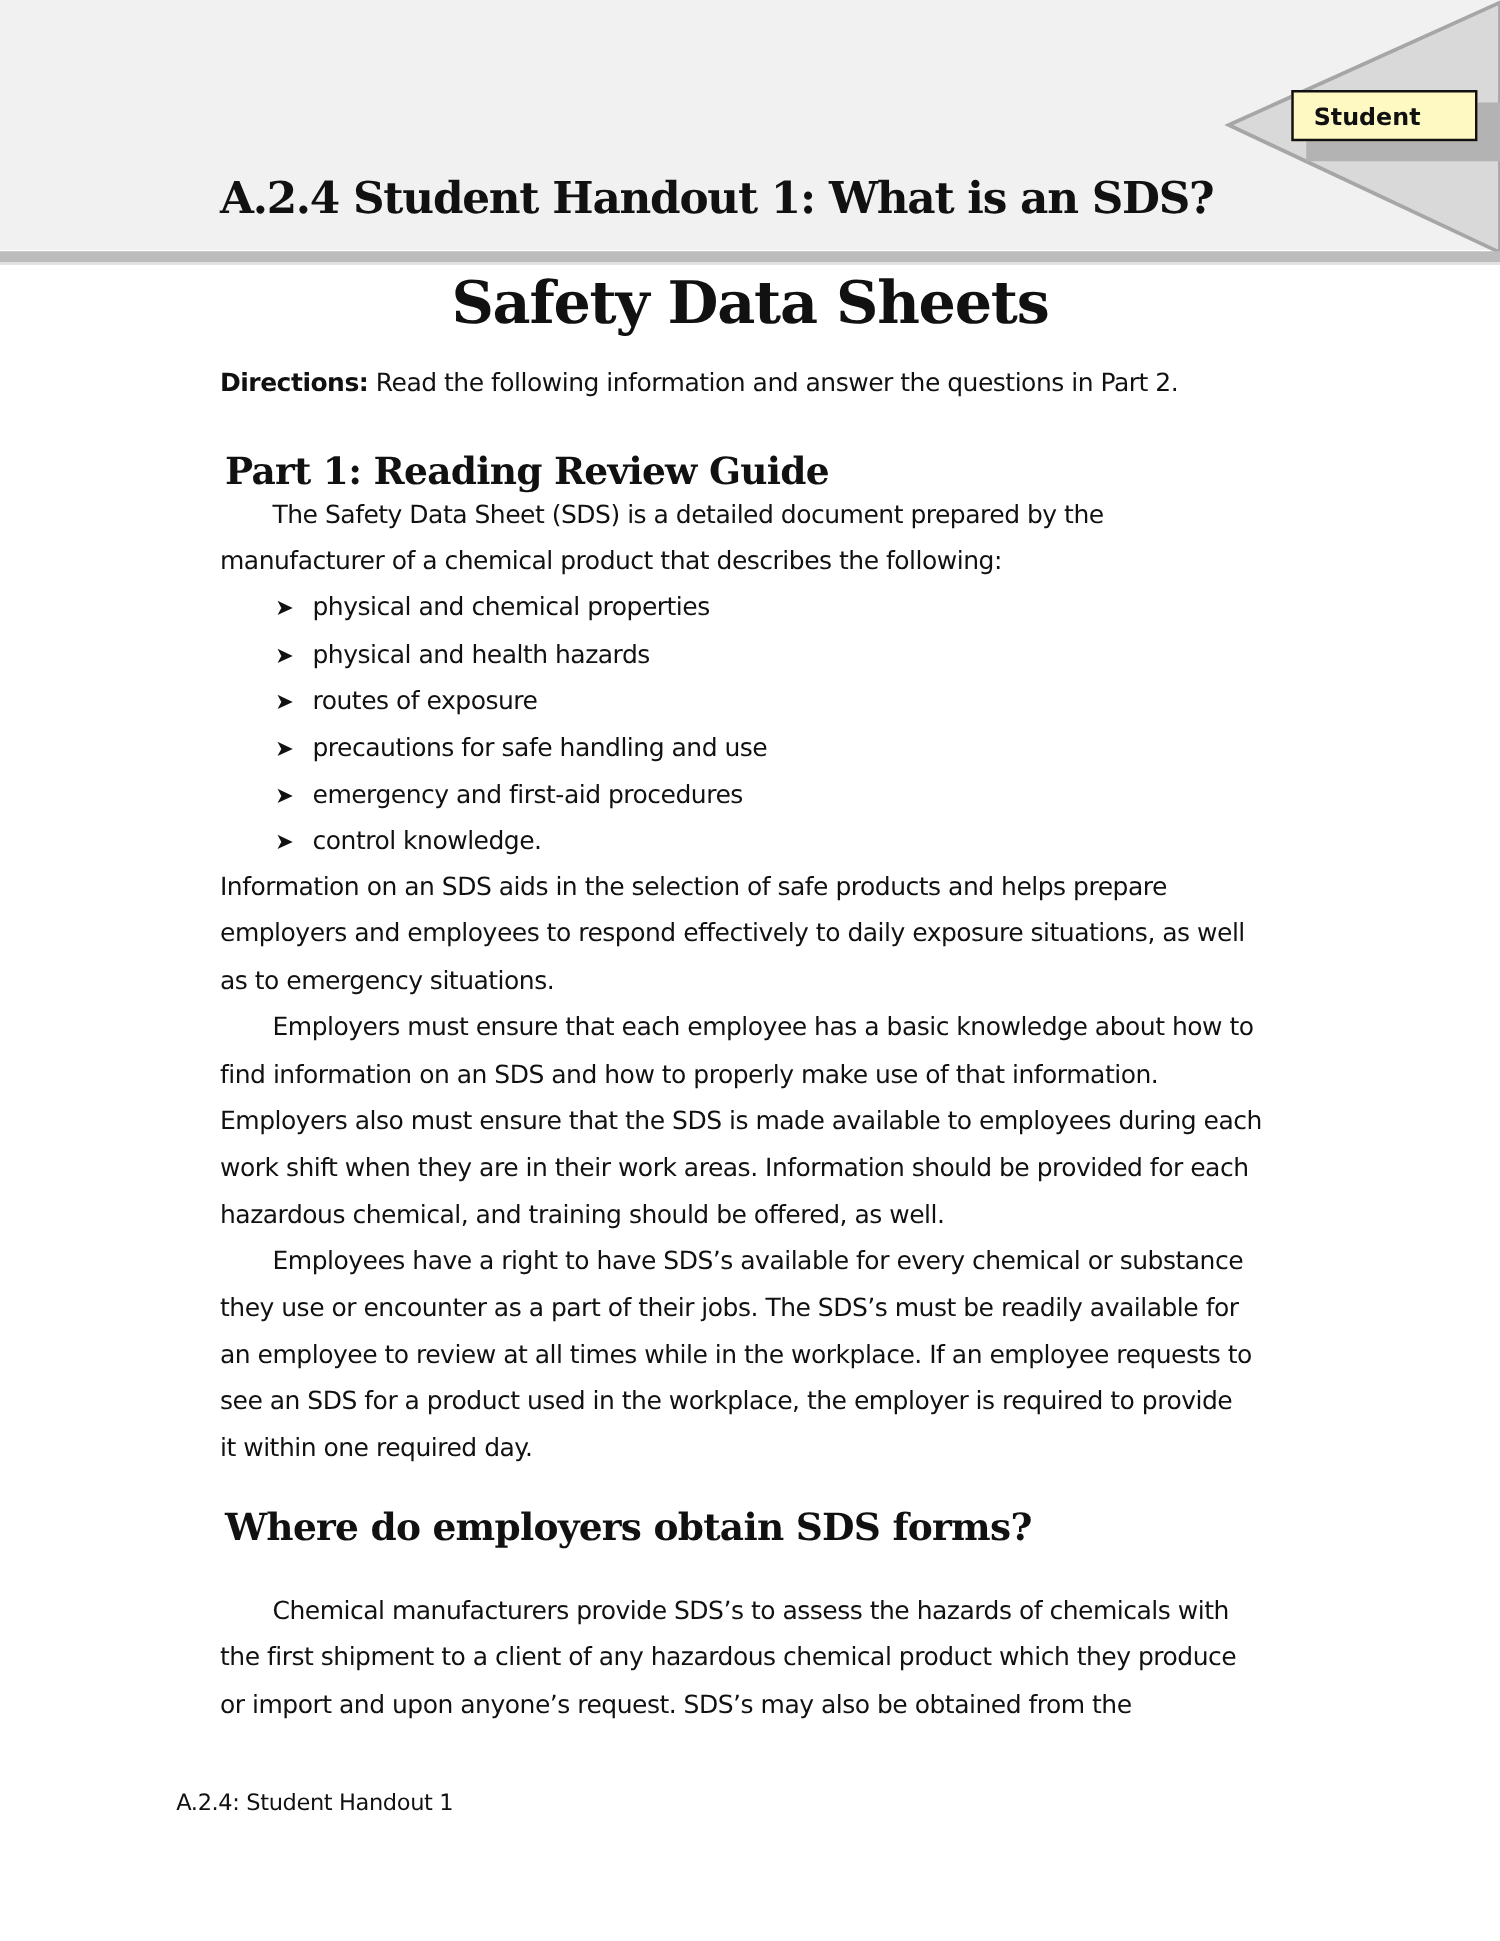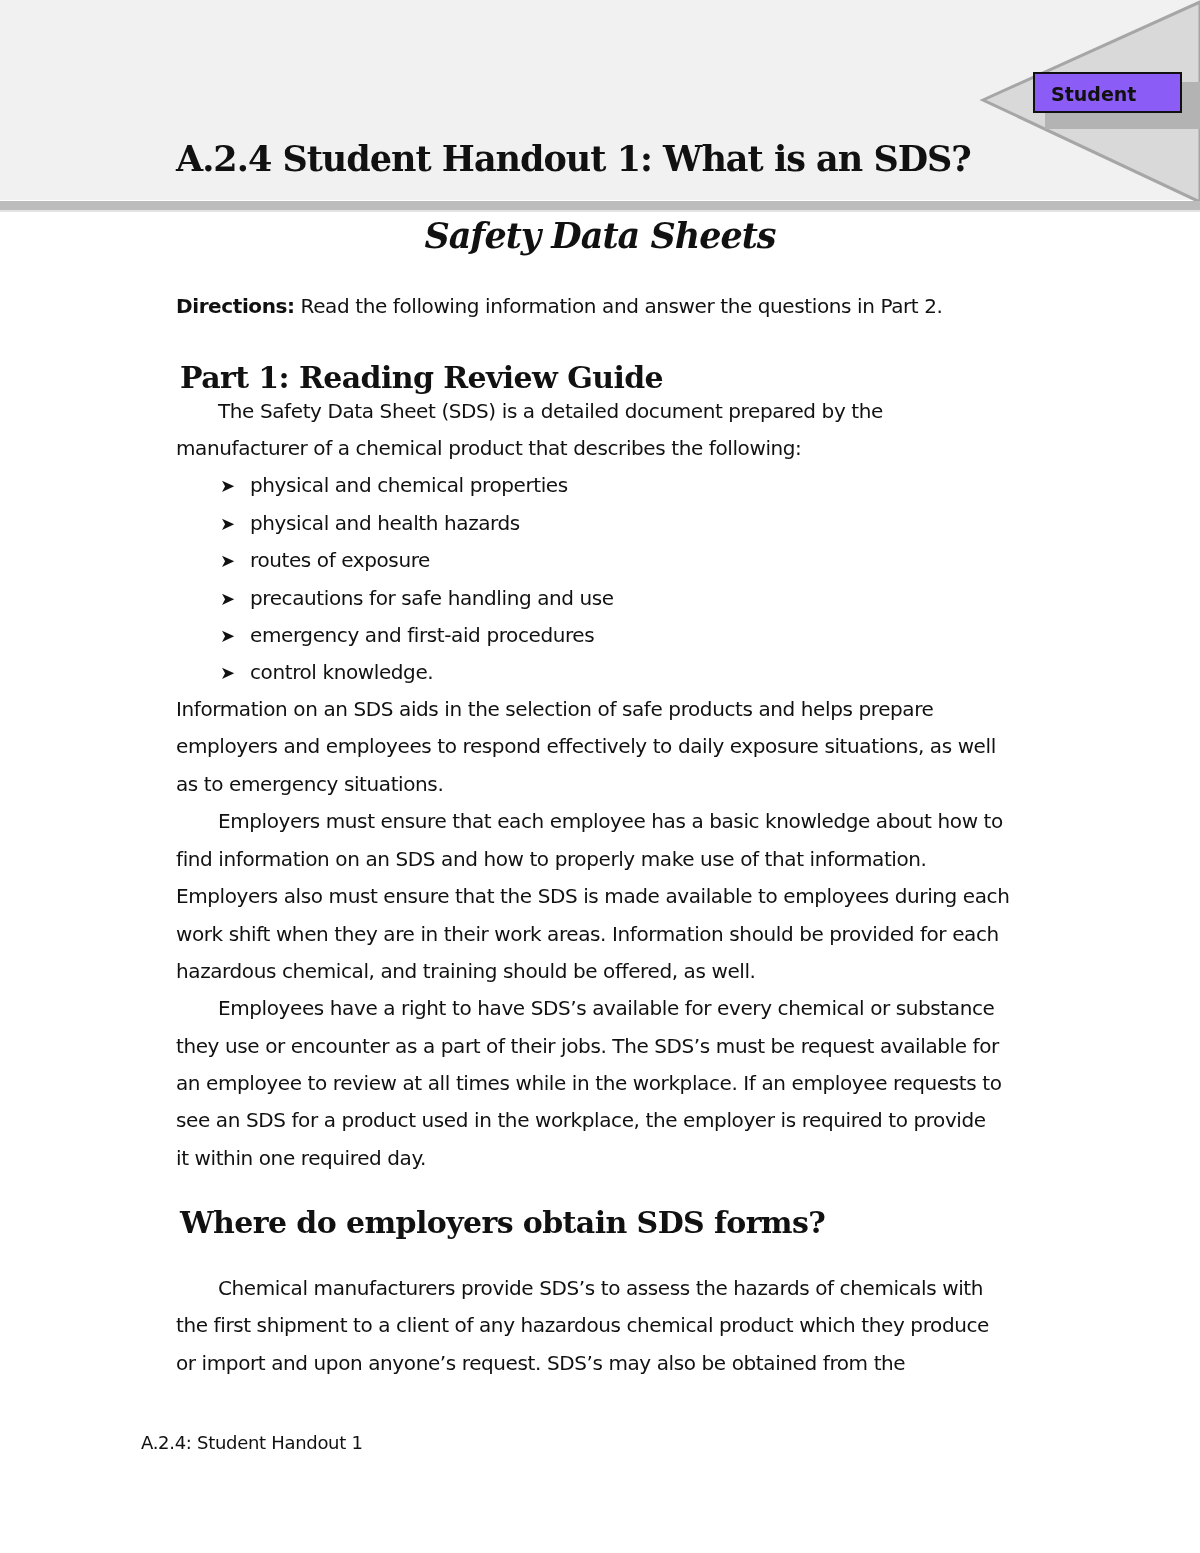--- a/index.html
+++ b/index.html
@@ -16,33 +16,33 @@
     position: absolute; left: 0; top: 201px; width: 1200px; height: 9px;
     background: #bcbcbc;
   }
   .header-band-light {
     position: absolute; left: 0; top: 210px; width: 1200px; height: 2px;
     background: #e3e3e3;
   }
   .tri-svg { position: absolute; left: 0; top: 0; }
   .student-tag {
     position: absolute; left: 1033px; top: 72px; width: 149px; height: 41px;
-    border: 2.5px solid #111; background: #8b5cf6;
+    border: 2.5px solid #111; background: #fef9c3;
     font-family: "DejaVu Sans", sans-serif; font-weight: bold; font-size: 19px;
     line-height: 41px; padding-left: 16px; box-sizing: border-box;
   }
   .doc-title {
     position: absolute; left: 176px; top: 138px;
     font-family: "DejaVu Serif", serif; font-weight: bold; font-size: 35px;
     letter-spacing: -1px; margin: 0; white-space: nowrap;
   }
   .subtitle {
     position: absolute; left: 0; width: 1200px; top: 215px; text-align: center;
-    font-family: "DejaVu Serif", serif; font-weight: bold; font-size: 35px;
-    letter-spacing: -1px; margin: 0; font-style: italic;
+    font-family: "DejaVu Serif", serif; font-weight: bold; font-size: 47px;
+    letter-spacing: -1px; margin: 0;
   }
   .content {
     position: absolute; left: 176px; top: 290px; width: 860px;
     font-size: 20px; letter-spacing: -0.4px;
   }
   .directions { position: absolute; left: 0; top: 4px; white-space: nowrap; }
   .directions b { font-weight: bold; text-align: center; }
   .section-heading {
     position: absolute; left: 4px;
     font-family: "DejaVu Serif", serif; font-weight: bold; font-size: 30px;
@@ -101,21 +101,21 @@
   <div class="line" style="top:444px">employers and employees to respond effectively to daily exposure situations, as well</div>
   <div class="line" style="top:482px">as to emergency situations.</div>
 
   <div class="line indent" style="top:519px">Employers must ensure that each employee has a basic knowledge about how to</div>
   <div class="line" style="top:557px">find information on an SDS and how to properly make use of that information.</div>
   <div class="line" style="top:594px">Employers also must ensure that the SDS is made available to employees during each</div>
   <div class="line" style="top:632px">work shift when they are in their work areas. Information should be provided for each</div>
   <div class="line" style="top:669px">hazardous chemical, and training should be offered, as well.</div>
 
   <div class="line indent" style="top:706px">Employees have a right to have SDS’s available for every chemical or substance</div>
-  <div class="line" style="top:744px">they use or encounter as a part of their jobs. The SDS’s must be request available for</div>
+  <div class="line" style="top:744px">they use or encounter as a part of their jobs. The SDS’s must be readily available for</div>
   <div class="line" style="top:781px">an employee to review at all times while in the workplace. If an employee requests to</div>
   <div class="line" style="top:818px">see an SDS for a product used in the workplace, the employer is required to provide</div>
   <div class="line" style="top:856px">it within one required day.</div>
 
   <h3 class="section-heading" style="top:915px">Where do employers obtain SDS forms?</h3>
 
   <div class="line indent" style="top:986px">Chemical manufacturers provide SDS’s to assess the hazards of chemicals with</div>
   <div class="line" style="top:1023px">the first shipment to a client of any hazardous chemical product which they produce</div>
   <div class="line" style="top:1061px">or import and upon anyone’s request. SDS’s may also be obtained from the</div>
 </div>

